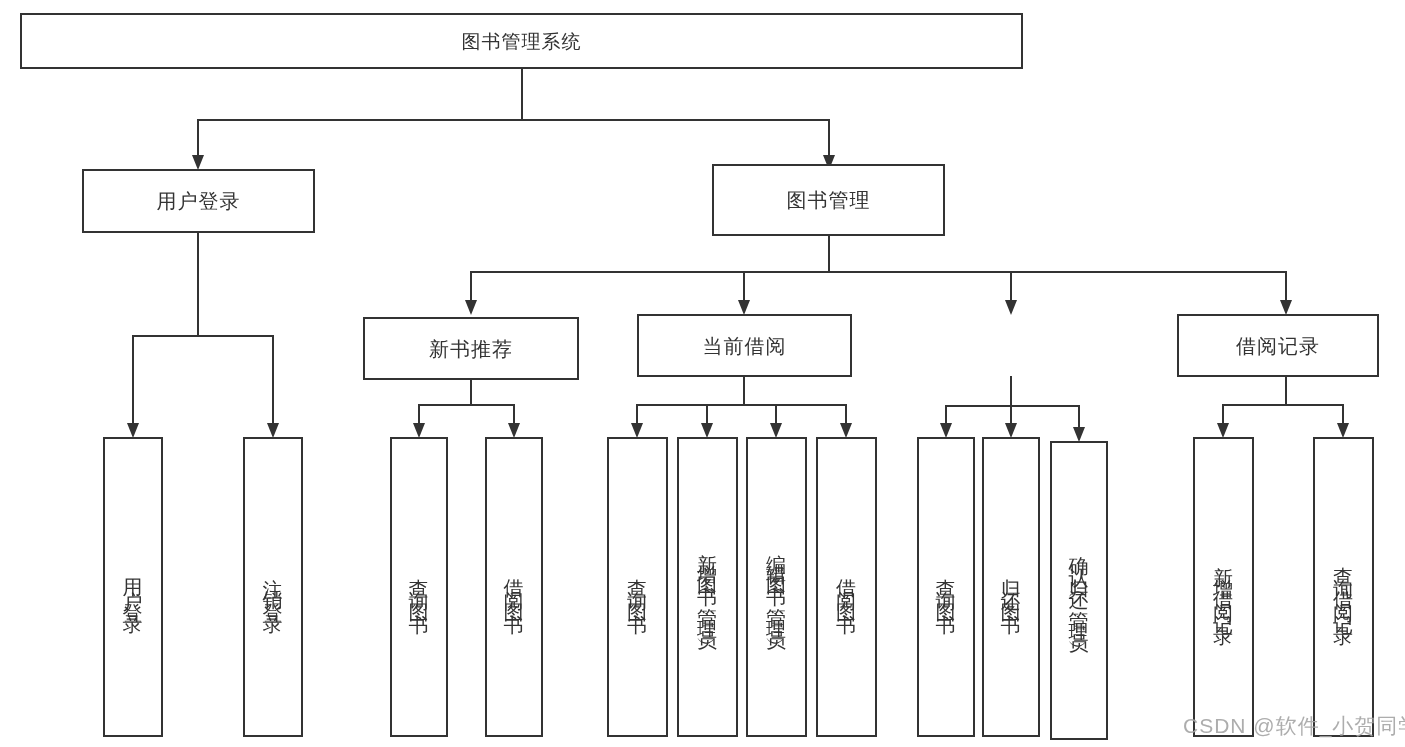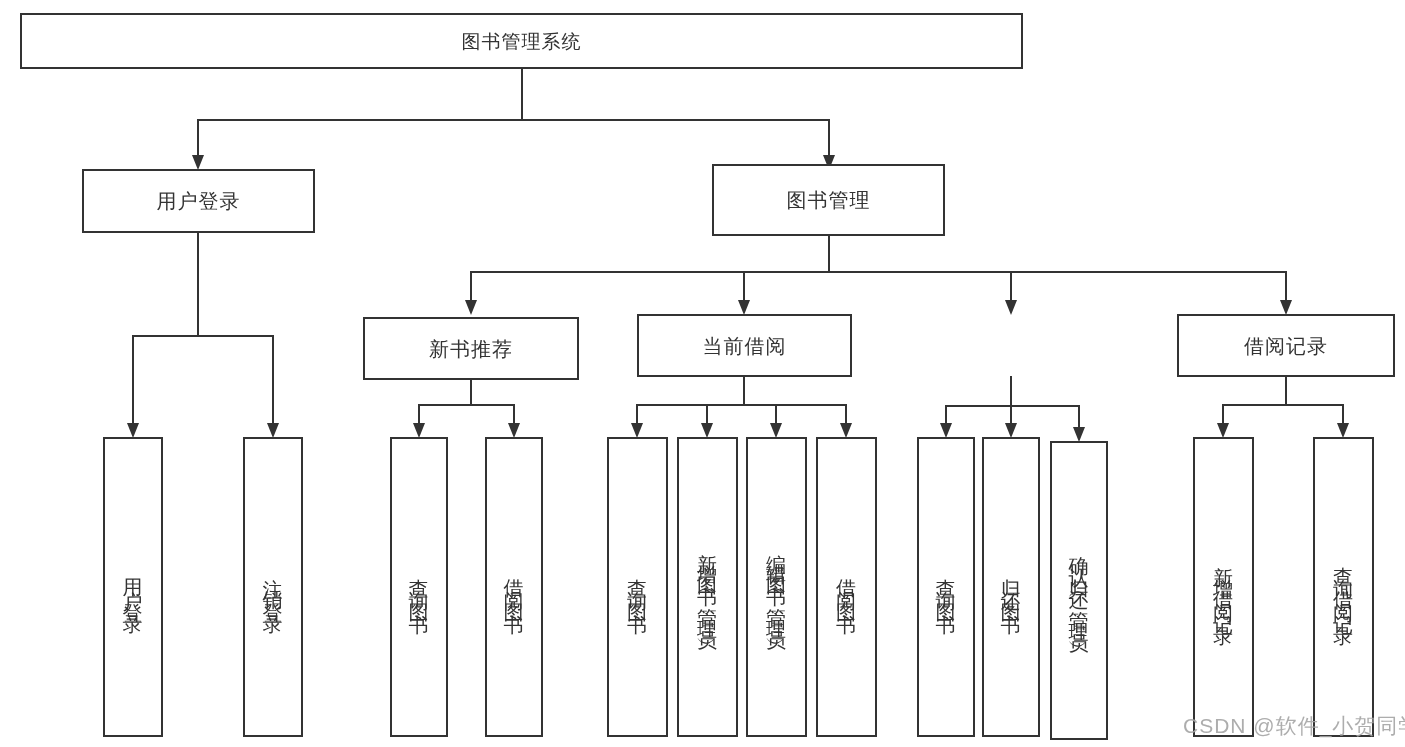--- a/index.html
+++ b/index.html
@@ -126,21 +126,21 @@
     </g>
   </svg>
 
   <div class="node root" style="left:20px; top:13px; width:1003px; height:56px;font-family:Liberation Serif, serif;">图书管理系统</div>
 
   <div class="node" style="left:82px; top:169px; width:233px; height:64px;">用户登录</div>
   <div class="node" style="left:712px; top:164px; width:233px; height:72px;">图书管理</div>
 
   <div class="node" style="left:363px; top:317px; width:216px; height:63px;">新书推荐</div>
   <div class="node" style="left:637px; top:314px; width:215px; height:63px;">当前借阅</div>
-  <div class="node" style="left:1177px; top:314px; width:218px; height:63px;">借阅记录</div>
+  <div class="node" style="left:1177px; top:314px; width:202px; height:63px;">借阅记录</div>
 
   <div class="node vert" style="left:103px; top:437px; width:60px; height:300px;">用户登录</div>
   <div class="node vert" style="left:243px; top:437px; width:60px; height:300px;">注销登录</div>
 
   <div class="node vert" style="left:390px; top:437px; width:58px; height:300px;">查询图书</div>
   <div class="node vert" style="left:485px; top:437px; width:58px; height:300px;">借阅图书</div>
 
   <div class="node vert" style="left:607px; top:437px; width:61px; height:300px;">查询图书</div>
   <div class="node vert long" style="left:677px; top:437px; width:61px; height:300px;">新增图书（管理员）</div>
   <div class="node vert long" style="left:746px; top:437px; width:61px; height:300px;">编辑图书（管理员）</div>

